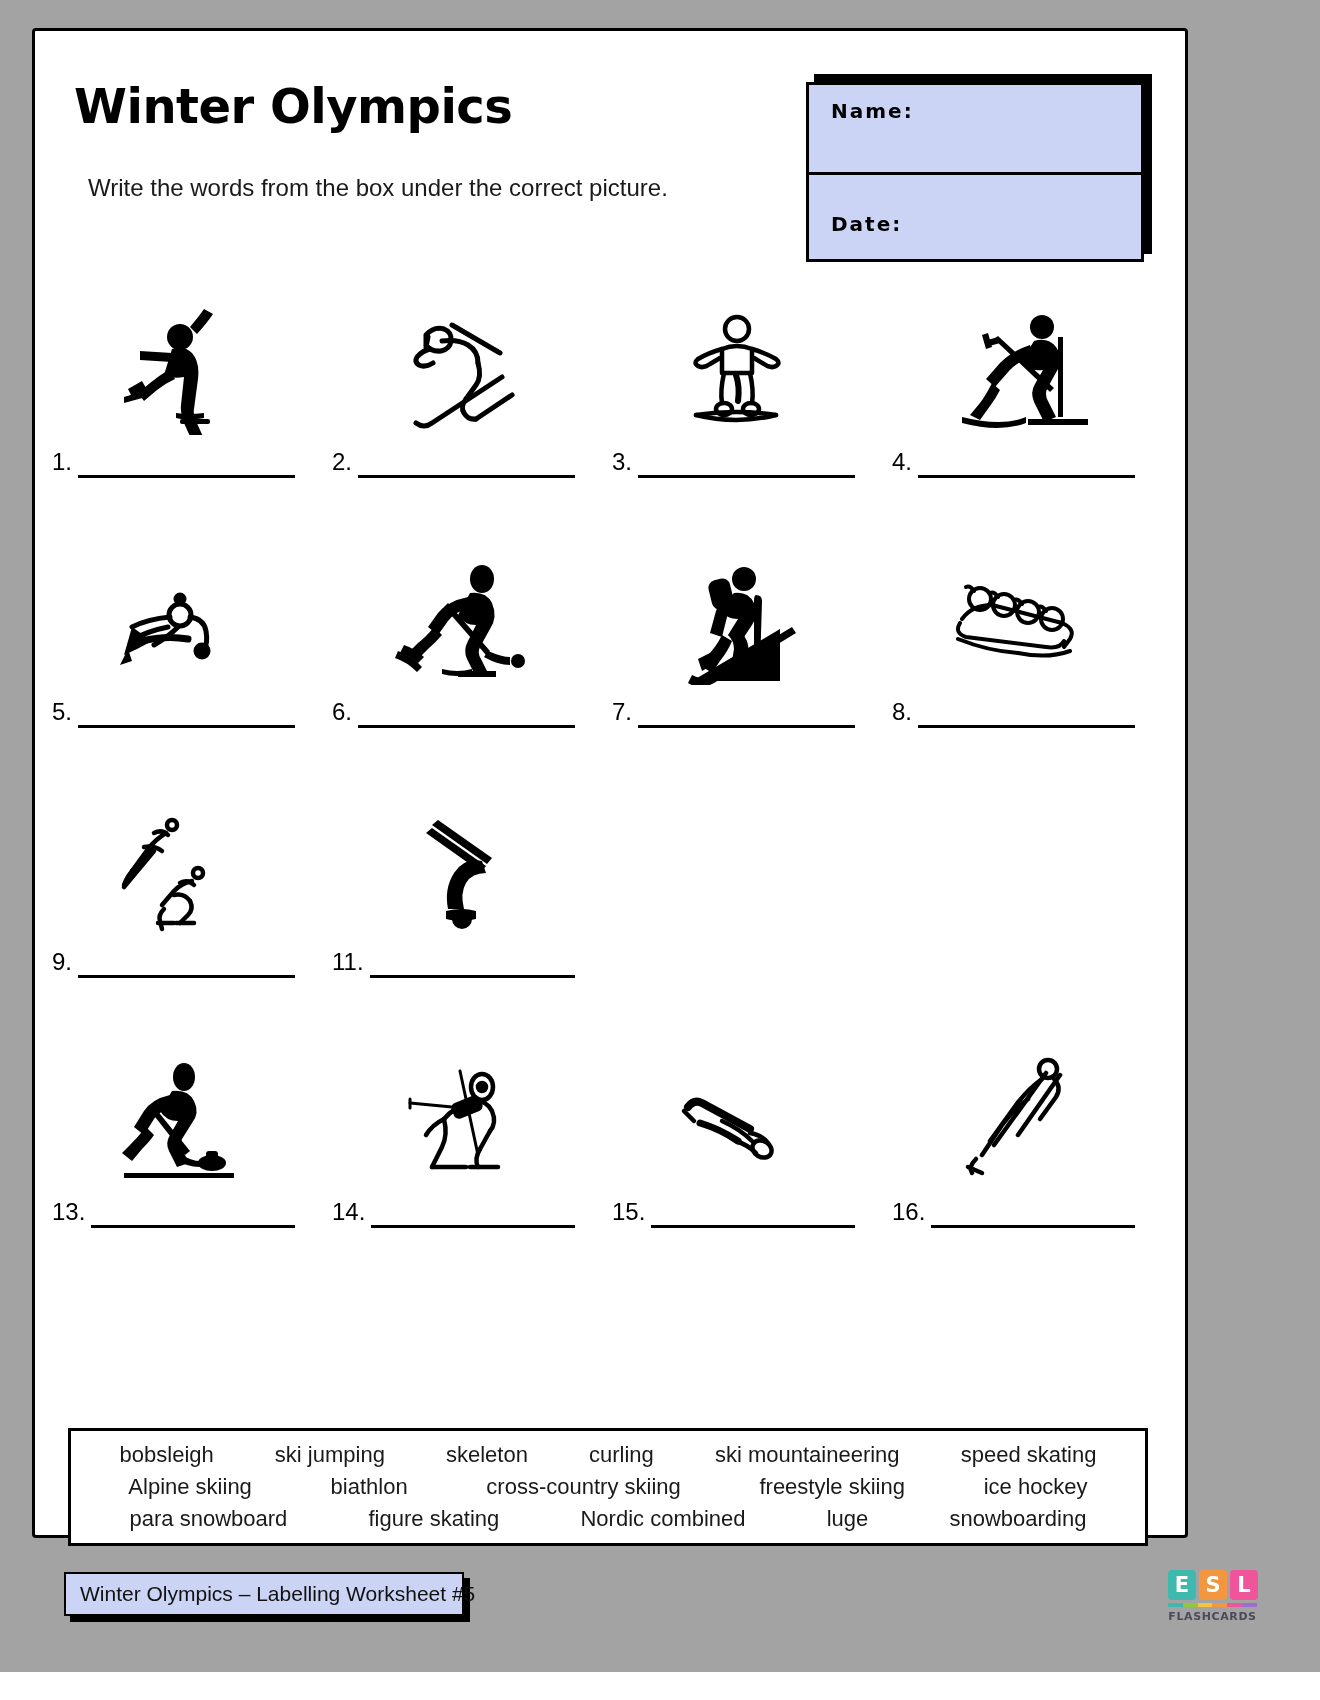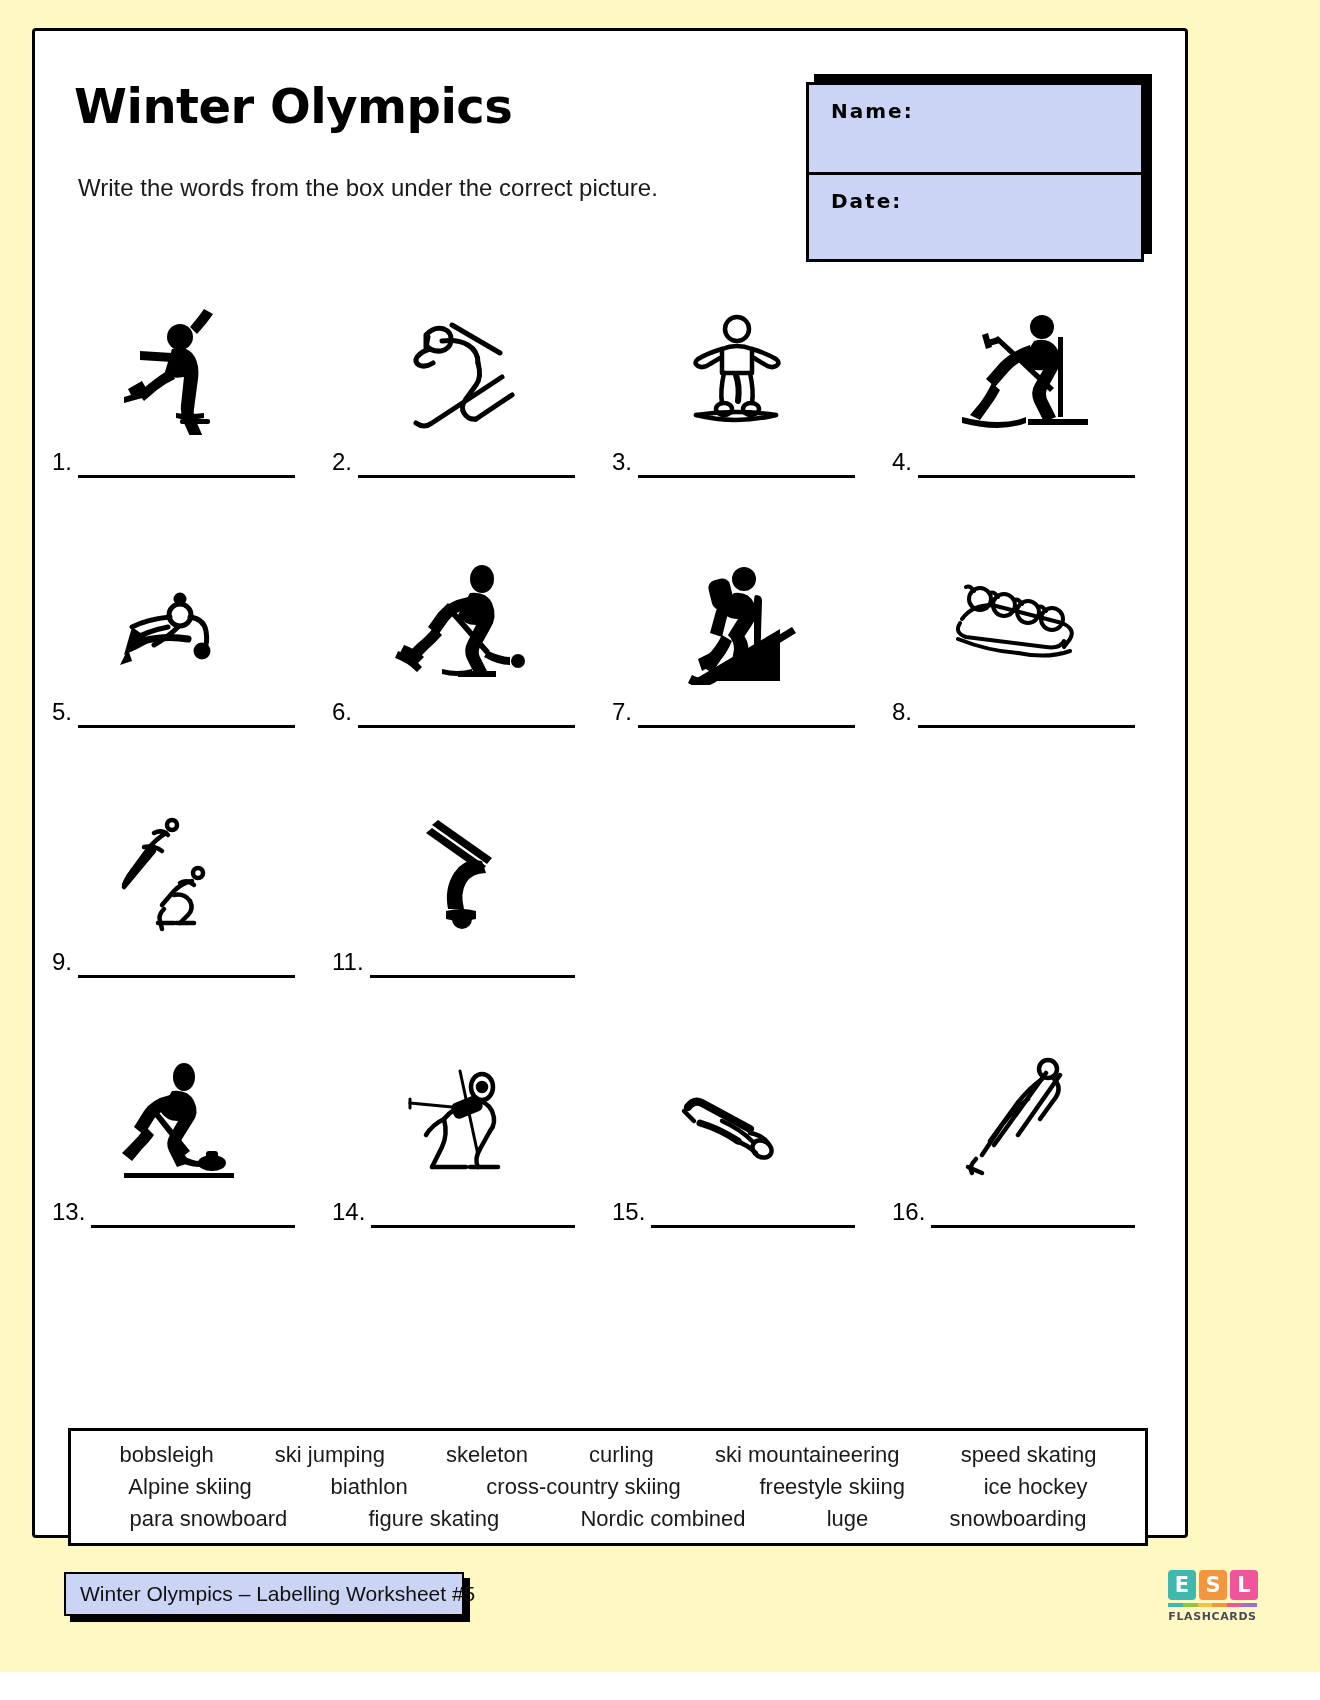--- a/index.html
+++ b/index.html
@@ -10,21 +10,21 @@
     background: #ffffff;
     font-family: "Liberation Sans", sans-serif;
     overflow: hidden;
   }
 
   .page {
     position: absolute;
     left: 0; top: 0;
     width: 1320px;
     height: 1672px;
-    background: #fef9c3;
+    background: #a3a3a3;
     text-decoration: underline;
   }
 
   
   .sheet-border {
     position: absolute;
     left: 32px;
     top: 28px;
     width: 1156px;
     height: 1510px;
@@ -40,21 +40,21 @@
     top: 78px;
     font-family: "DejaVu Sans", sans-serif;
     font-weight: 900;
     font-size: 48px;
     letter-spacing: -0.5px;
     color: #000;
     white-space: nowrap;
   }
   .instructions {
     position: absolute;
-    left: 78px;
+    left: 88px;
     top: 172px;
     width: 610px;
     font-size: 24px;
     line-height: 1.32;
     color: #1a1a1a;
   }
 
   
   .namebox-shadow {
     position: absolute;
@@ -73,21 +73,21 @@
     background: #ccd4f5;
     border: 3px solid #000;
     margin-top: 16px;
   }
   .namebox .row {
     height: 50%;
     display: flex;
     align-items: flex-start;
     padding: 14px 0 0 22px;
   }
-  .namebox .row + .row { border-top: 3px solid #000; }
+  .namebox .row + .row { border-top: 3px solid #000; align-items: center; }
   .nb-label {
     font-family: "DejaVu Sans", sans-serif;
     font-weight: 700;
     font-size: 20px;
     letter-spacing: 2px;
     color: #000;
   }
 
   
   .grid {

